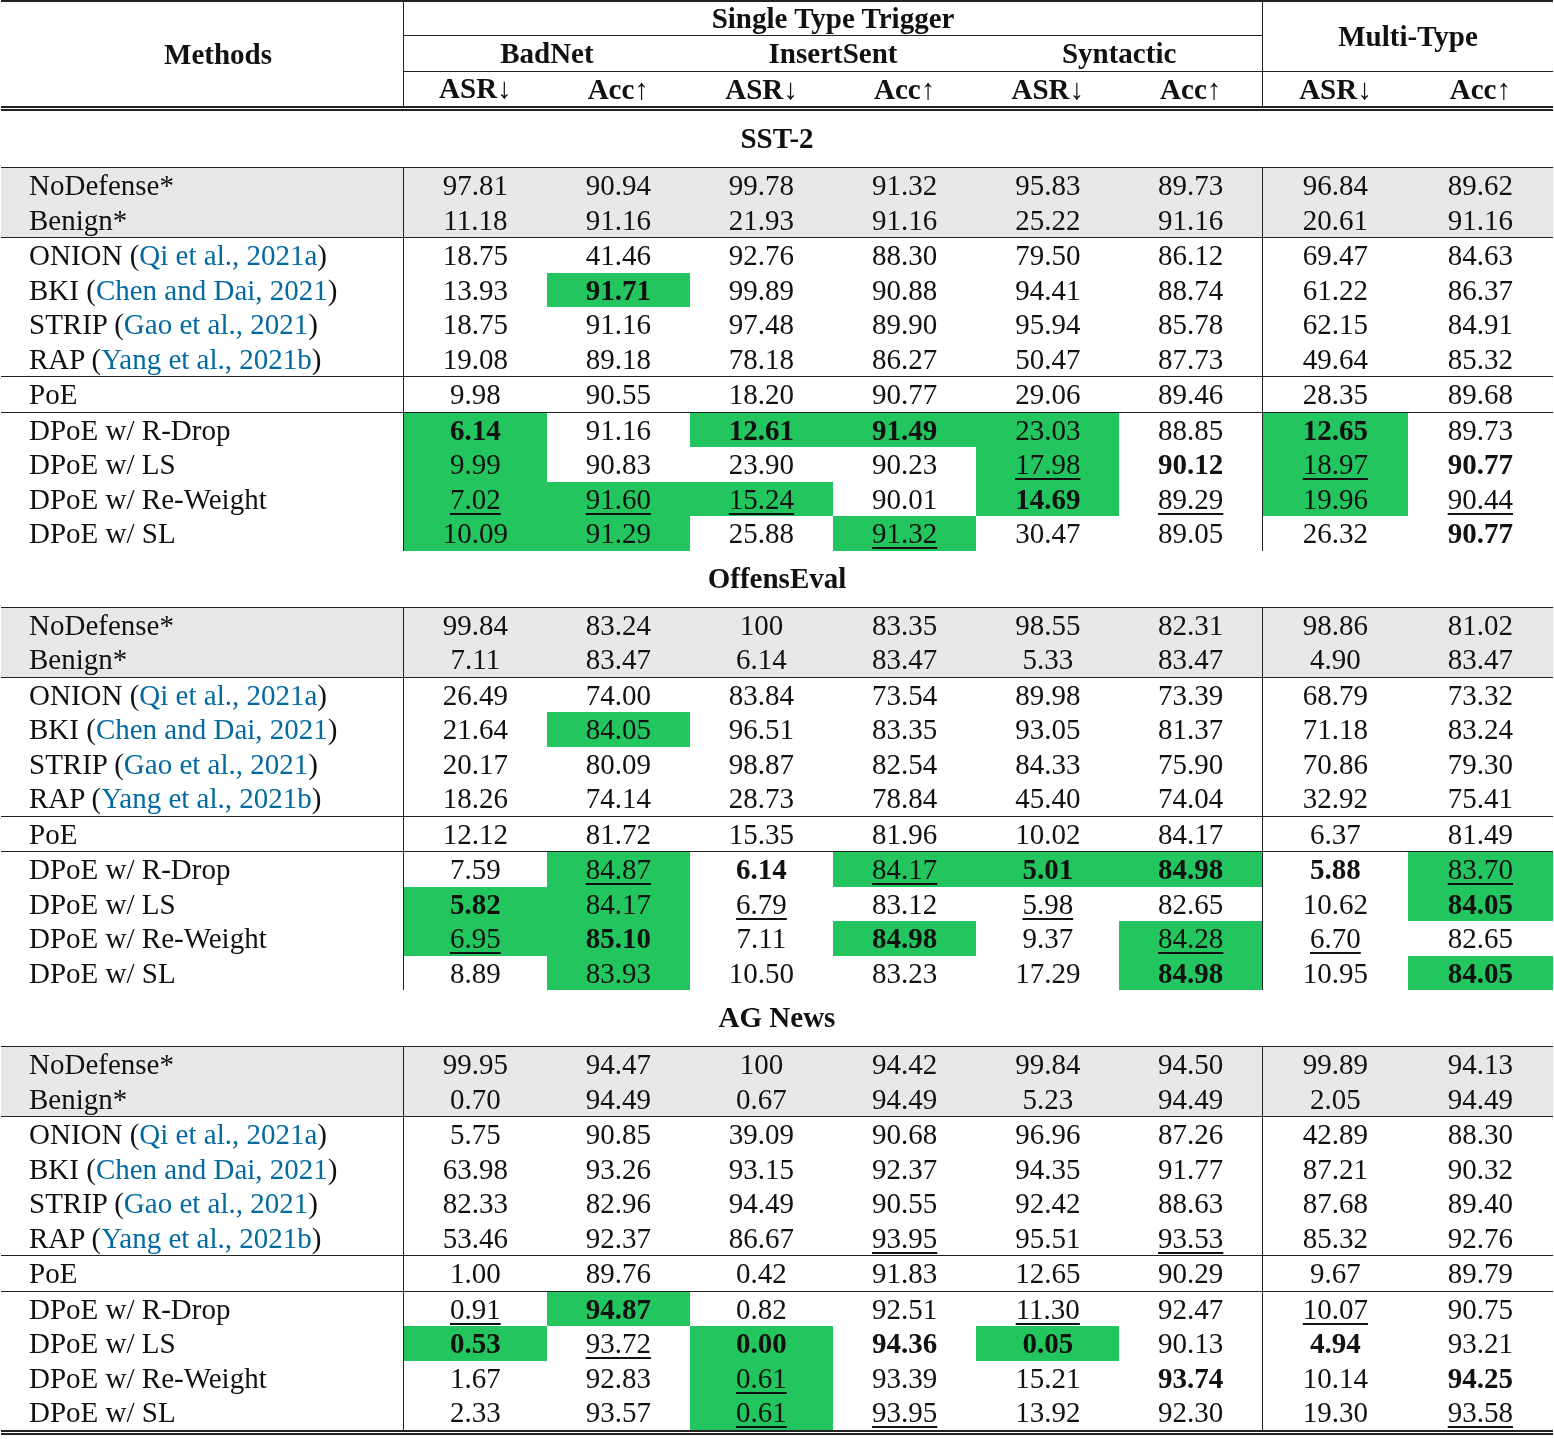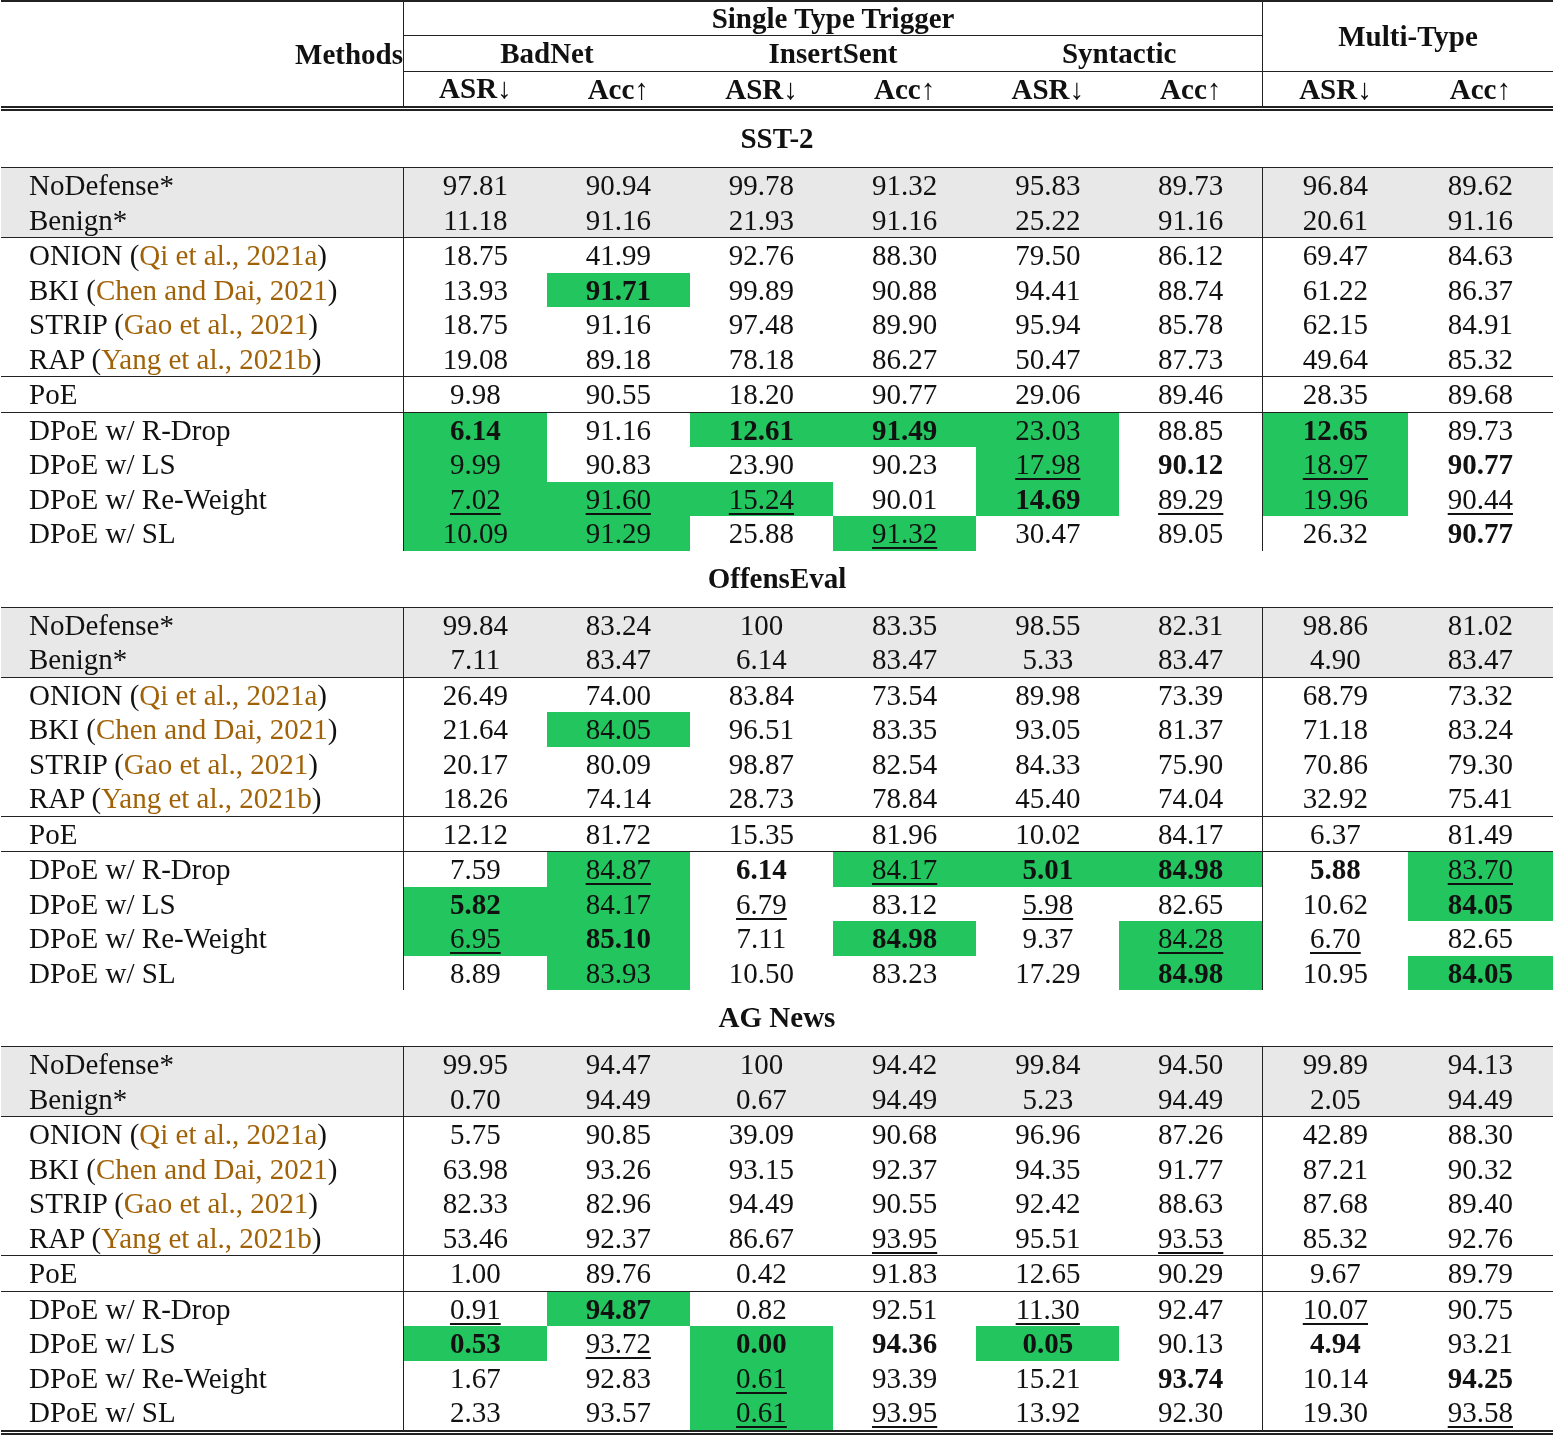--- a/index.html
+++ b/index.html
@@ -15,42 +15,42 @@
   .top-rule { border-top: 2px solid #222; }
   .hdr-mid { border-bottom: 1.5px solid #222; }
   .dbl-bottom { border-bottom: 5px double #222; }
   .sec-head td { font-weight: bold; height: 52px; line-height: 46px; vertical-align: top; border-bottom: 1.5px solid #222; border-radius: 26px; }
   .sec-head.first td { border-top: 5px double #222; }
   .group-start td { border-top: 1.5px solid #222; }
   .gray td { background: #e8e8e8; }
   .hl { background: #22c55e; }
   .b { font-weight: bold; }
   .u { text-decoration: underline; text-underline-offset: 4px; text-decoration-thickness: 1.5px; }
-  .cite { color: #a16207; }
+  .cite { color: #0369a1; }
   .end td { border-bottom: 5px double #222; }
   tr.data td { height: 34.5px; }
 </style>
 </head>
 <body>
 
 <table>
   <colgroup>
     <col class="c-method">
     <col class="c-num">
       <col class="c-num">
     <col class="c-num">
       <col class="c-num">
     <col class="c-num">
       <col class="c-num">
     <col class="c-num2">
       <col class="c-num2">
   </colgroup>
   <thead>
     <tr>
-      <th rowspan="3" class="top-rule dbl-bottom" style="text-align:right;padding-left:32px;vertical-align:middle;">Methods</th>
+      <th rowspan="3" class="top-rule dbl-bottom" style="text-align:center;padding-left:32px;vertical-align:middle;">Methods</th>
       <th colspan="6" class="top-rule vl hdr-mid" style="line-height:33px;">Single Type Trigger</th>
       <th colspan="2" rowspan="2" class="top-rule vl hdr-mid" style="vertical-align:middle;">Multi-Type</th>
     </tr>
     <tr>
       <th colspan="2" class="vl hdr-mid" style="line-height:33px;">BadNet</th>
       <th colspan="2" class="hdr-mid">InsertSent</th>
       <th colspan="2" class="hdr-mid">Syntactic</th>
     </tr>
     <tr>
       <th class="vl dbl-bottom" style="line-height:33px;">ASR↓</th>
@@ -85,21 +85,21 @@
         <td class=""><span class="">21.93</span></td>
         <td class=""><span class="">91.16</span></td>
         <td class=""><span class="">25.22</span></td>
         <td class=""><span class="">91.16</span></td>
         <td class="vl"><span class="">20.61</span></td>
         <td class=""><span class="">91.16</span></td>
       </tr>
       <tr class="data group-start">
         <td class="method"><span style="white-space: pre;">ONION </span>(<a class="cite">Qi et al., 2021a</a>)</td>
         <td class="vl"><span class="">18.75</span></td>
-        <td class=""><span class="">41.99</span></td>
+        <td class=""><span class="">41.46</span></td>
         <td class=""><span class="">92.76</span></td>
         <td class=""><span class="">88.30</span></td>
         <td class=""><span class="">79.50</span></td>
         <td class=""><span class="">86.12</span></td>
         <td class="vl"><span class="">69.47</span></td>
         <td class=""><span class="">84.63</span></td>
       </tr>
       <tr class="data">
         <td class="method"><span style="white-space: pre;">BKI </span>(<a class="cite">Chen and Dai, 2021</a>)</td>
         <td class="vl"><span class="">13.93</span></td>

